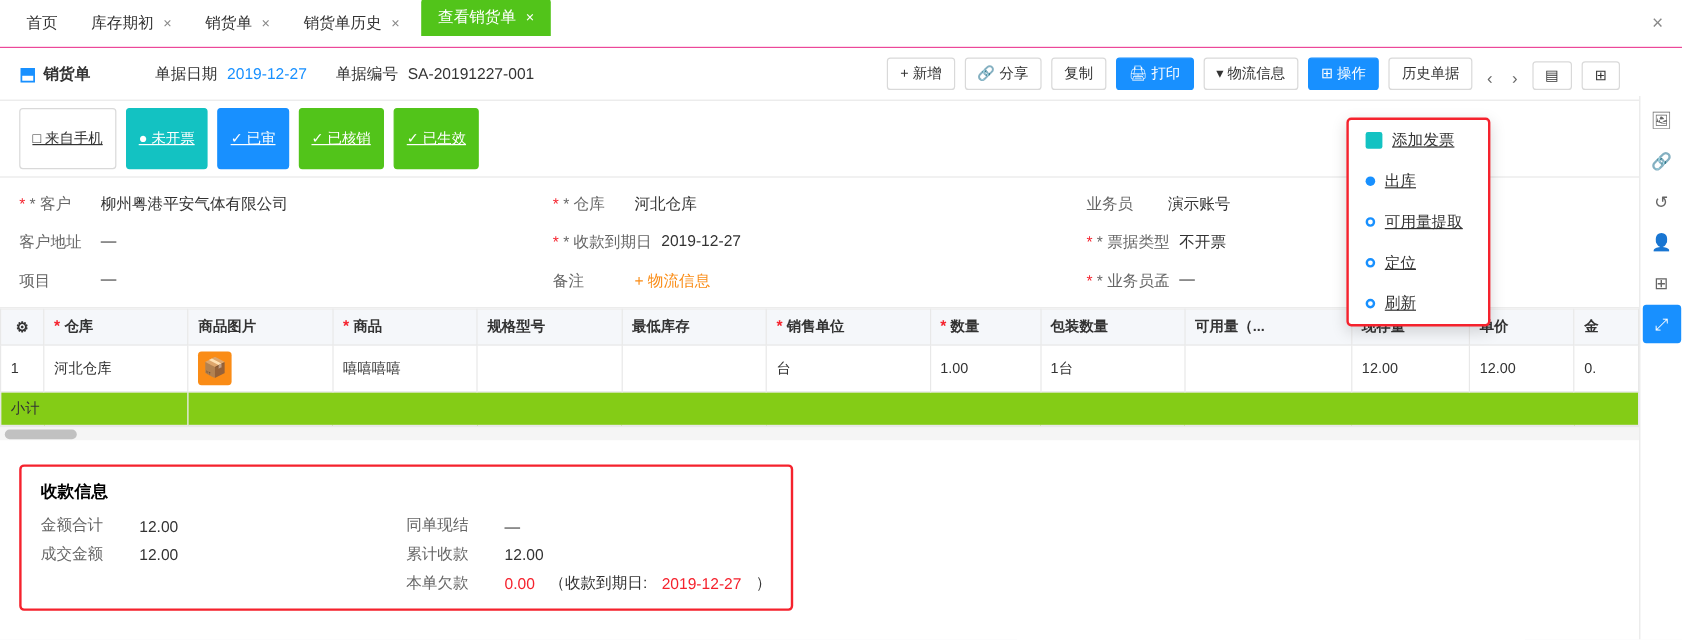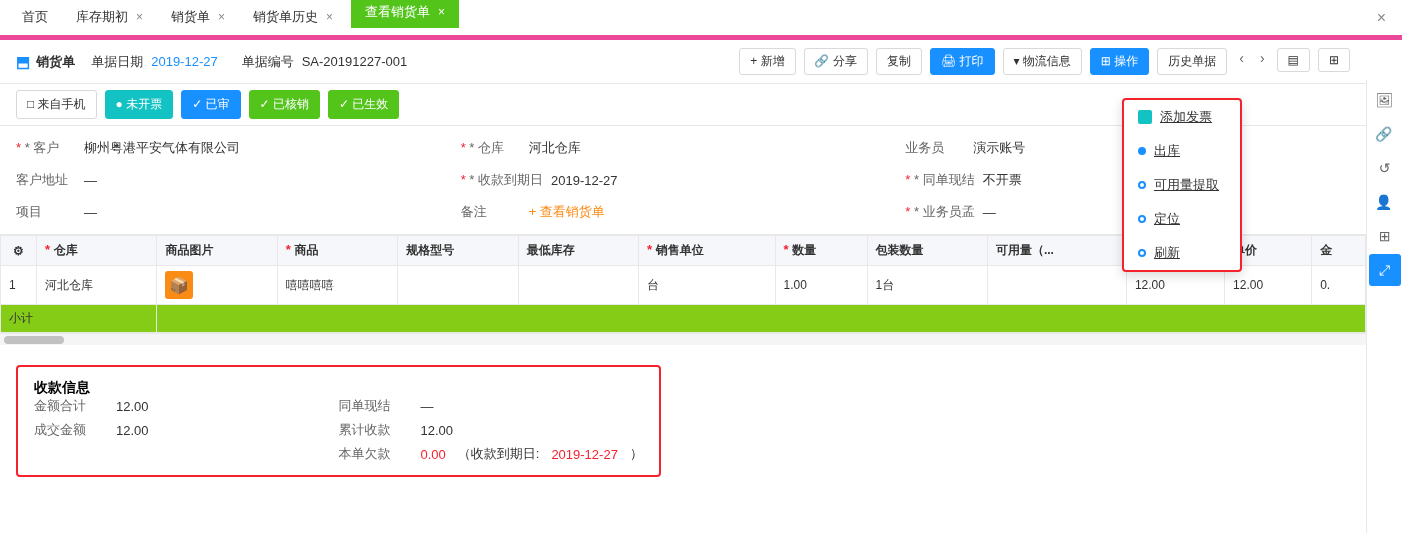--- a/index.html
+++ b/index.html
@@ -1,72 +1,72 @@
 <!DOCTYPE html>
 <html><head>
   <meta charset="utf-8">
   <style>
     * { box-sizing: border-box; margin: 0; padding: 0; font-family: 'Microsoft YaHei', Arial, sans-serif; font-size: 13px; }
     body { background: #f0f2f5; overflow: hidden; }
 
     
     .tab-bar {
       display: flex; align-items: center; background: #fff;
-      border-bottom: 5px solid #ec4899; padding: 0 8px; height: 40px;
+      border-bottom: 1px solid #ec4899; padding: 0 8px; height: 40px;
       position: relative;
     }
     .tab-item {
       display: flex; align-items: center; padding: 0 14px; height: 40px;
       cursor: pointer; font-size: 13px; color: #333; border-bottom: 2px solid transparent;
       white-space: nowrap; gap: 4px;
     }
     .tab-item.green-tab { background: #52c41a; color: #fff; border-radius: 4px 4px 0 0; border-bottom: none; margin: 4px 4px 16px; height: 32px; }
     .tab-close { margin-left: 4px; font-size: 12px; color: #888; cursor: pointer; }
     .tab-bar-close { margin-left: auto; font-size: 16px; color: #888; cursor: pointer; padding: 0 8px; }
 
     
     .doc-header { display: flex; align-items: center; padding: 8px 16px; border-bottom: 1px solid #e8e8e8; gap: 16px; }
     .doc-title { display: flex; align-items: center; gap: 6px; font-weight: bold; color: #333; }
     .doc-title-icon { color: #1890ff; font-size: 15px; }
-    .doc-meta { display: flex; align-items: center; gap: 24px; color: #333; font-size: 13px; }
+    .doc-meta { display: flex; align-items: center; gap: 24px; color: #333; font-size: 13px; margin-left: 38px; }
     .doc-meta-item { display: flex; gap: 8px; align-items: center; }
-    .doc-actions { margin-left: auto; display: flex; align-items: flex-start; gap: 8px; }
+    .doc-actions { margin-left: auto; display: flex; align-items: flex-end; gap: 8px; }
     .btn-action { display: flex; align-items: center; gap: 4px; padding: 4px 10px; border: none; border-radius: 3px; cursor: pointer; font-size: 12px; background: #fff; color: #333; border: 1px solid #d9d9d9; }
     .btn-action.highlight { background: #1890ff; color: #fff; border-color: #1890ff; }
 
     
     .op-bar { display: flex; align-items: center; padding: 6px 16px; border-bottom: 1px solid #e8e8e8; gap: 8px; }
-    .op-btn { display: flex; align-items: center; gap: 4px; padding: 5px 10px; border: 1px solid #d9d9d9; border-radius: 3px; cursor: pointer; font-size: 12px; background: #fff; color: #333; }
+    .op-btn { display: flex; align-items: center; gap: 4px; padding: 16px 10px; border: 1px solid #d9d9d9; border-radius: 3px; cursor: pointer; font-size: 12px; background: #fff; color: #333; text-decoration: underline; }
     .op-btn.teal { background: #13c2c2; color: #fff; border-color: #13c2c2; }
     .op-btn.blue { background: #1890ff; color: #fff; border-color: #1890ff; }
     .op-btn.green { background: #52c41a; color: #fff; border-color: #52c41a; }
 
     
     .form-section { padding: 10px 16px; display: grid; grid-template-columns: 1fr 1fr 1fr; gap: 8px 0; }
-    .form-row { display: flex; align-items: center; gap: 8px; padding: 3px 0; }
+    .form-row { display: flex; align-items: flex-start; gap: 8px; padding: 3px 0; }
     .form-label { color: #666; min-width: 60px; font-size: 13px; }
     .form-label.required::before { content: '* '; color: #f5222d; }
     .form-value { color: #333; font-size: 13px; }
     .add-note { color: #fa8c16; cursor: pointer; display: flex; align-items: center; gap: 2px; }
 
     
     .table-wrap { border-top: 1px solid #e8e8e8; overflow-x: auto; }
     table { width: 100%; border-collapse: collapse; }
     th { background: #f5f7fa; border: 1px solid #e8e8e8; padding: 6px 8px; font-size: 12px; color: #333; text-align: left; white-space: nowrap; }
     td { border: 1px solid #e8e8e8; padding: 5px 8px; font-size: 12px; color: #333; white-space: nowrap; }
     tr.subtotal td { background: #84cc16; }
     .required-col::before { content: '* '; color: #f5222d; }
     .gear-col { width: 36px; text-align: center; }
 
     
     .payment-section {
       border: 2px solid #f5222d; border-radius: 4px; margin: 12px 16px;
       padding: 12px 16px; display: inline-block; min-width: 500px;
     }
-    .payment-title { font-weight: bold; font-size: 14px; }
+    .payment-title { font-weight: bold; font-size: 14px; margin-bottom: 10px; }
     .payment-grid { display: grid; grid-template-columns: 1fr 1fr; gap: 6px 0; }
     .payment-row { display: flex; gap: 12px; align-items: center; }
     .payment-label { color: #666; min-width: 70px; }
     .payment-value { color: #333; }
     .payment-value.red { color: #f5222d; }
 
     
     .dropdown-menu {
       position: absolute; right: 160px; top: 58px;
       background: #fff; border: 2px solid #f5222d; border-radius: 4px;
@@ -194,31 +194,31 @@
 
         <div class="form-row">
           <span class="form-label">客户地址</span>
           <span class="form-value">—</span>
         </div>
         <div class="form-row">
           <span class="form-label required">* 收款到期日</span>
           <span class="form-value">2019-12-27</span>
         </div>
         <div class="form-row">
-          <span class="form-label required">* 同单现结</span>
+          <span class="form-label required">* 票据类型</span>
           <span class="form-value">不开票</span>
         </div>
 
         <div class="form-row">
           <span class="form-label">项目</span>
           <span class="form-value">—</span>
         </div>
         <div class="form-row">
           <span class="form-label">备注</span>
-          <span class="add-note">+ 查看销货单</span>
+          <span class="add-note">+ 物流信息</span>
         </div>
         <div class="form-row">
           <span class="form-label required">* 业务员孟</span>
           <span class="form-value">—</span>
         </div>
       </div>
 
       <div class="table-wrap">
         <table>
           <thead>

